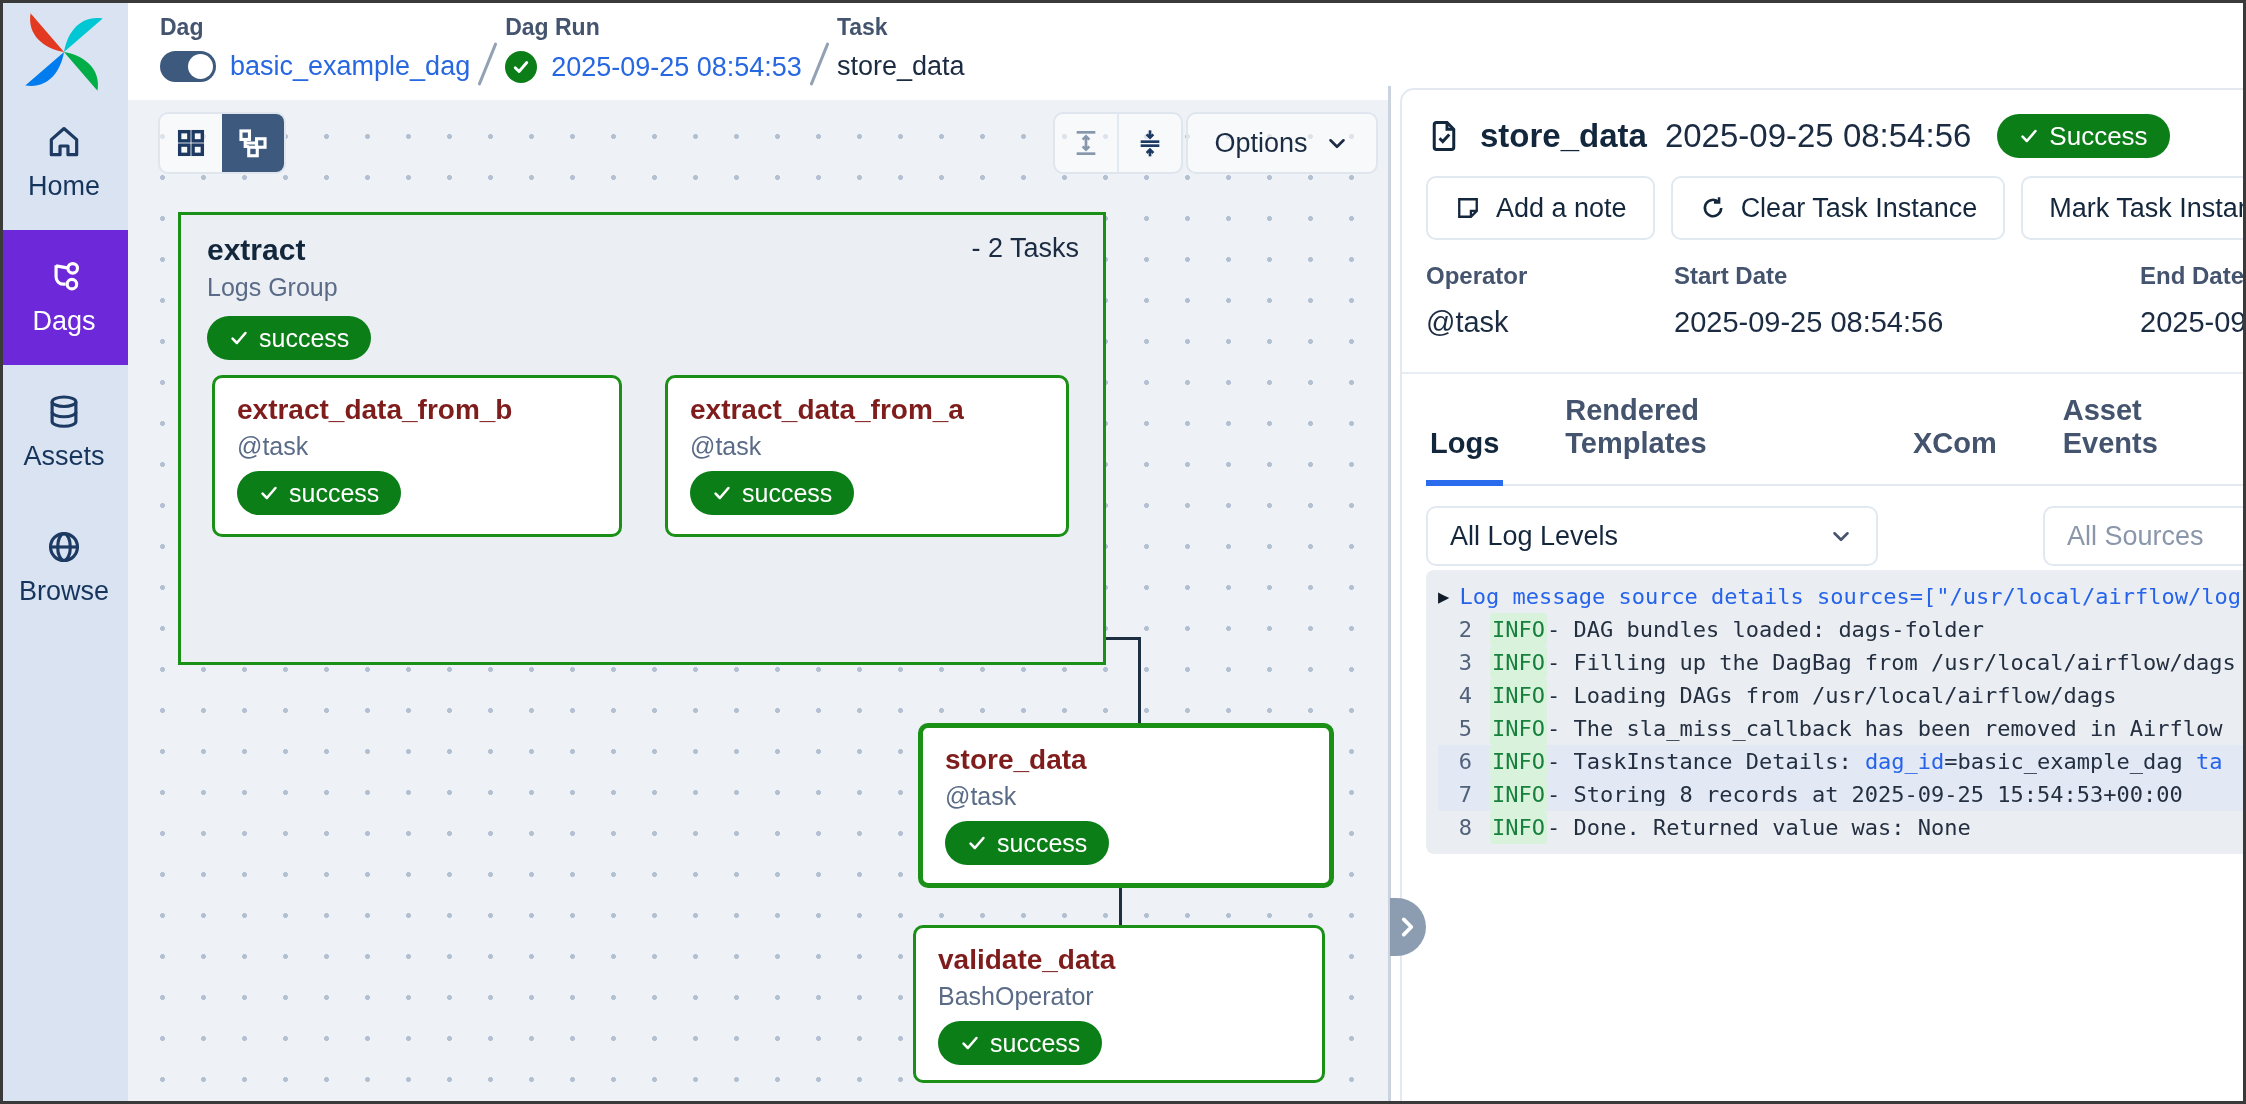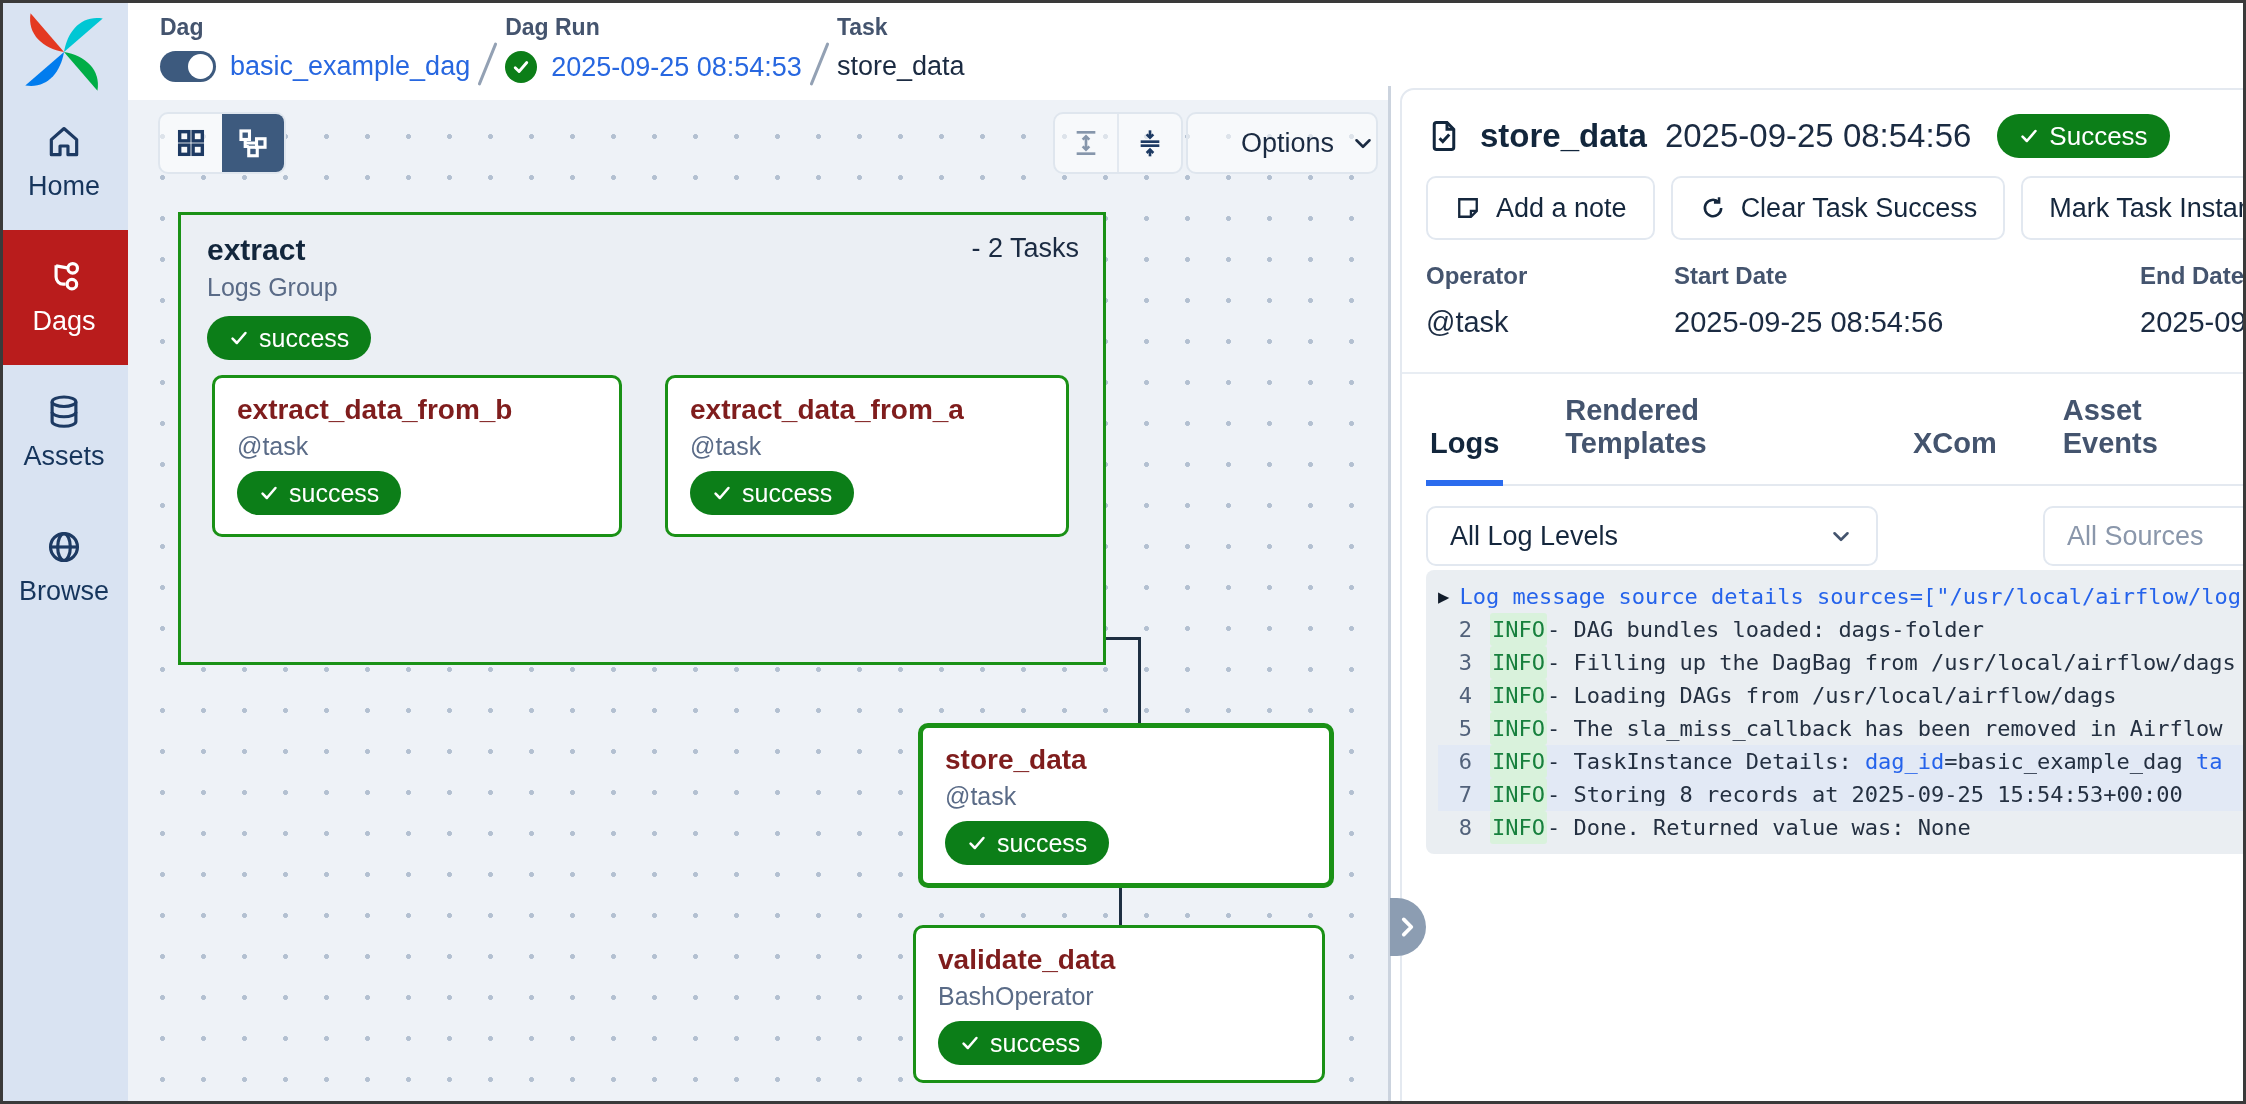--- a/index.html
+++ b/index.html
@@ -8,21 +8,21 @@
 
   .frame { position:absolute; inset:0; box-shadow: inset 0 0 0 3px #3a3a3a; pointer-events:none; z-index:90; }
 
   
   .sidebar { position:absolute; left:0; top:0; width:128px; height:1104px; background:#d9e3f2; z-index:5; }
   .logo { position:absolute; left:20px; top:8px; width:88px; height:88px; }
   .nav { position:absolute; left:0; top:95px; width:128px; }
   .nav-item { width:128px; height:135px; display:flex; flex-direction:column; align-items:center; justify-content:center; gap:10px; color:#16355c; cursor:pointer; }
   .nav-item svg { width:38px; height:38px; stroke:#1d3a63; }
   .nav-item .nav-label { font-size:27px; font-weight:400; }
-  .nav-item.active { background:#b91c1c; color:#ffffff; }
+  .nav-item.active { background:#6d28d9; color:#ffffff; }
   .nav-item.active svg { stroke:#ffffff; }
 
   
   .topbar { position:absolute; left:128px; top:0; right:0; height:100px; background:#fff; padding:14px 0 0 32px; display:flex; gap:10px; z-index:4; }
   .crumb { display:flex; flex-direction:column; }
   .crumb-label { font-size:23px; font-weight:700; color:#44546e; }
   .crumb-row { display:flex; align-items:center; gap:14px; margin-top:10px; }
   .crumb-link { font-size:27px; color:#2767e0; }
   .crumb-plain { font-size:27px; color:#1b2b42; }
   .crumb-sep { width:3px; height:46px; background:#93a1b4; transform:rotate(22deg); align-self:center; margin:14px 6px 0; border-radius:2px; }
@@ -36,21 +36,21 @@
 
   .view-toggle { position:absolute; left:30px; top:12px; width:128px; height:62px; border:2px solid #dfe6ee; border-radius:10px; background:rgba(255,255,255,0.55); display:flex; overflow:hidden; }
   .view-btn { flex:1; display:flex; align-items:center; justify-content:center; cursor:pointer; }
   .view-btn svg { width:34px; height:34px; }
   .view-btn.selected { background:#3d5a7e; }
 
   .tool-group { position:absolute; top:12px; height:62px; border:2px solid #dfe6ee; border-radius:10px; background:rgba(255,255,255,0.55); display:flex; align-items:center; }
   .tools-align { left:925px; width:130px; }
   .tool-btn { width:64px; height:100%; display:flex; align-items:center; justify-content:center; cursor:pointer; }
   .tool-sep { width:2px; height:100%; background:#e3e9f0; }
-  .options-btn { left:1058px; width:192px; justify-content:flex-end; gap:16px; cursor:pointer; }
+  .options-btn { left:1058px; width:192px; justify-content:center; gap:16px; cursor:pointer; }
   .options-label { font-size:27px; color:#1b2b42; }
 
   
   .tg { position:absolute; left:50px; top:112px; width:928px; height:453px; background:#ebeff4; border:3px solid #1a9116; border-radius:0; z-index:2; }
   .tg-head { display:flex; justify-content:space-between; padding:18px 24px 0 26px; }
   .tg-title { font-size:30px; font-weight:700; color:#12263c; }
   .tg-count { font-size:27px; color:#1b2b42; }
   .tg-sub { font-size:25px; color:#5a6b87; padding:6px 0 0 26px; }
   .tg-badge-wrap { padding:14px 0 0 26px; }
 
@@ -351,21 +351,21 @@
             <path d="M4.5 4.5 h15 v10 l-5 5 h-10 Z"></path>
             <path d="M14.5 19.5 v-5 h5"></path>
           </svg>
         <span>Add a note</span>
       </button>
       <button class="p-btn">
         <svg class="icn" width="28" height="28" viewBox="0 0 24 24" fill="none" stroke="#15273d" stroke-width="2.2">
             <path d="M19 12 a7 7 0 1 1 -2.05 -4.95"></path>
             <polyline points="17.2,2.8 17.2,7.2 12.8,7.2" fill="none"></polyline>
           </svg>
-        <span>Clear Task Success</span>
+        <span>Clear Task Instance</span>
       </button>
       <button class="p-btn">
         <span>Mark Task Instanc</span>
       </button>
     </div>
 
     <div class="p-meta">
       <div class="meta-col1">
         <div class="meta-label">Operator</div>
         <div class="meta-value">@task</div>

